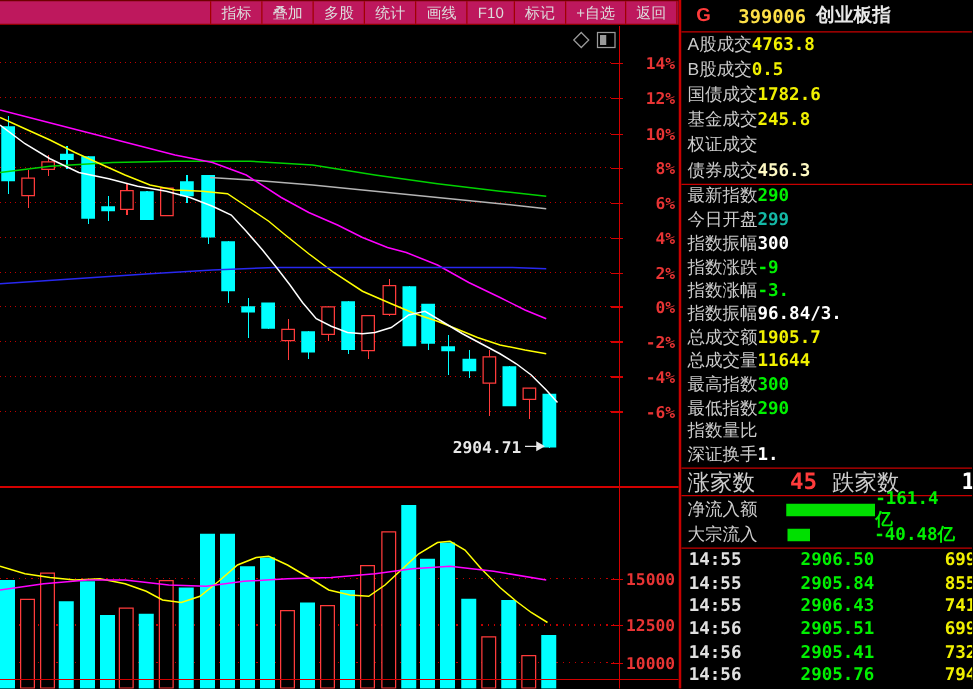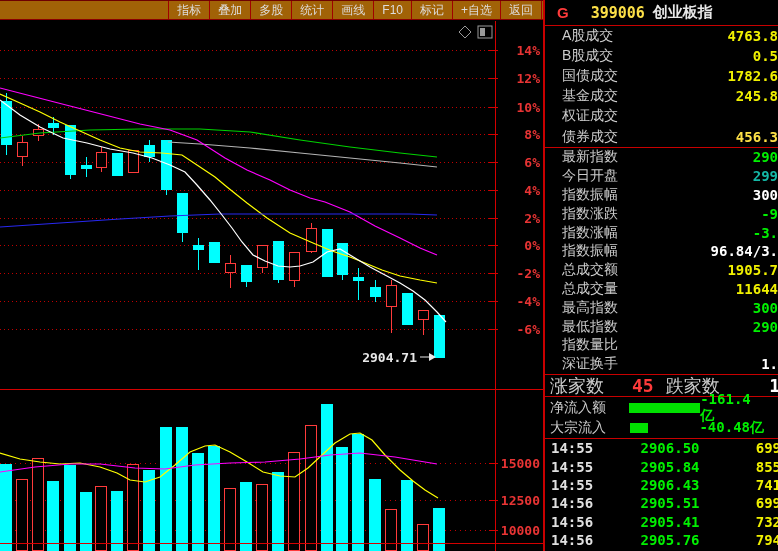--- a/index.html
+++ b/index.html
@@ -1,36 +1,36 @@
 <!DOCTYPE html>
 <html><head>
 <meta charset="utf-8">
 <style>
   html,body{margin:0;padding:0;background:#000;}
   .screen{position:relative;width:778px;height:551px;background:#000;overflow:hidden;
           font-family:"Liberation Sans",sans-serif;}
   
-  .toolbar{position:absolute;left:0;top:0;width:543px;height:20px;background:#a16207;
+  .toolbar{position:absolute;left:0;top:0;width:543px;height:20px;background:#be185d;
            border-top:1px solid #6e0000;border-bottom:1px solid #8a0000;box-sizing:border-box;
            display:flex;justify-content:flex-end;z-index:3;}
   .tb-btn{height:18px;line-height:18px;padding:0 8px;color:#dddddd;font-size:12px;
           border-left:1px solid #a00000;cursor:default;white-space:nowrap;}
   .tb-btn:last-child{border-right:1px solid #a00000;margin-right:1px;}
   
   #chart-svg{position:absolute;left:0;top:0;width:543px;height:551px;z-index:1;}
   
   .panel{position:absolute;left:543px;top:0;width:235px;height:551px;background:#000;
          border-left:2px solid #c80000;box-sizing:border-box;z-index:3;overflow:hidden;}
   .p-header{height:26px;border-bottom:1px solid #c80000;box-sizing:border-box;
             display:flex;align-items:center;font-weight:bold;font-size:15px;}
   .p-header .g{color:#ff3b3b;margin-left:12px;}
   .p-header .code{color:#fde047;margin-left:22px;font-family:"DejaVu Sans Mono",monospace;}
   .p-header .sname{color:#e8e8e8;margin-left:8px;font-weight:bold;}
   .sec{box-sizing:border-box;border-bottom:1px solid #c80000;}
-  .row{display:flex;justify-content:space-between;align-items:center;padding-left:17px;}
+  .row{display:flex;align-items:center;padding-left:5px;}
   .row .lab{color:#cccccc;font-size:14px;white-space:nowrap;}
   .row .val{font-family:"DejaVu Sans Mono",monospace;font-weight:bold;font-size:14px;white-space:nowrap;}
   .sec1{height:122px;}  .sec1 .row{height:20.1px;}
   .sec2{height:227px;}  .sec2 .row{height:18.8px;}
   .breadth{height:22px;display:flex;align-items:center;font-size:18px;padding-left:5px;box-sizing:border-box;}
   .breadth .lab{color:#cccccc;}
   .breadth .upv{color:#ff3b3b;font-weight:bold;font-family:"DejaVu Sans Mono",monospace;margin-left:28px;}
   .breadth .lab2{margin-left:12px;}
   .breadth .dnv{color:#ffffff;font-weight:bold;font-family:"DejaVu Sans Mono",monospace;margin-left:auto;margin-right:-2px;}
   .flows{height:42px;padding-top:1px;}
@@ -232,21 +232,21 @@
         <div class="row">
           <span class="lab">基金成交</span>
           <span class="val" style="color: rgb(240, 240, 0);">245.8</span>
         </div>
         <div class="row">
           <span class="lab">权证成交</span>
           <span class="val" style="color: rgb(240, 240, 0);"></span>
         </div>
         <div class="row">
           <span class="lab">债券成交</span>
-          <span class="val" style="color: #fde047; margin-left: 10px;">456.3</span>
+          <span class="val" style="color: #fef9c3;">456.3</span>
         </div>
       </div>
     <div class="sec sec2" id="index-rows">
         <div class="row">
           <span class="lab">最新指数</span>
           <span class="val" style="color: rgb(0, 240, 0);">290</span>
         </div>
         <div class="row">
           <span class="lab">今日开盘</span>
           <span class="val" style="color: #14b8a6;">299</span>

